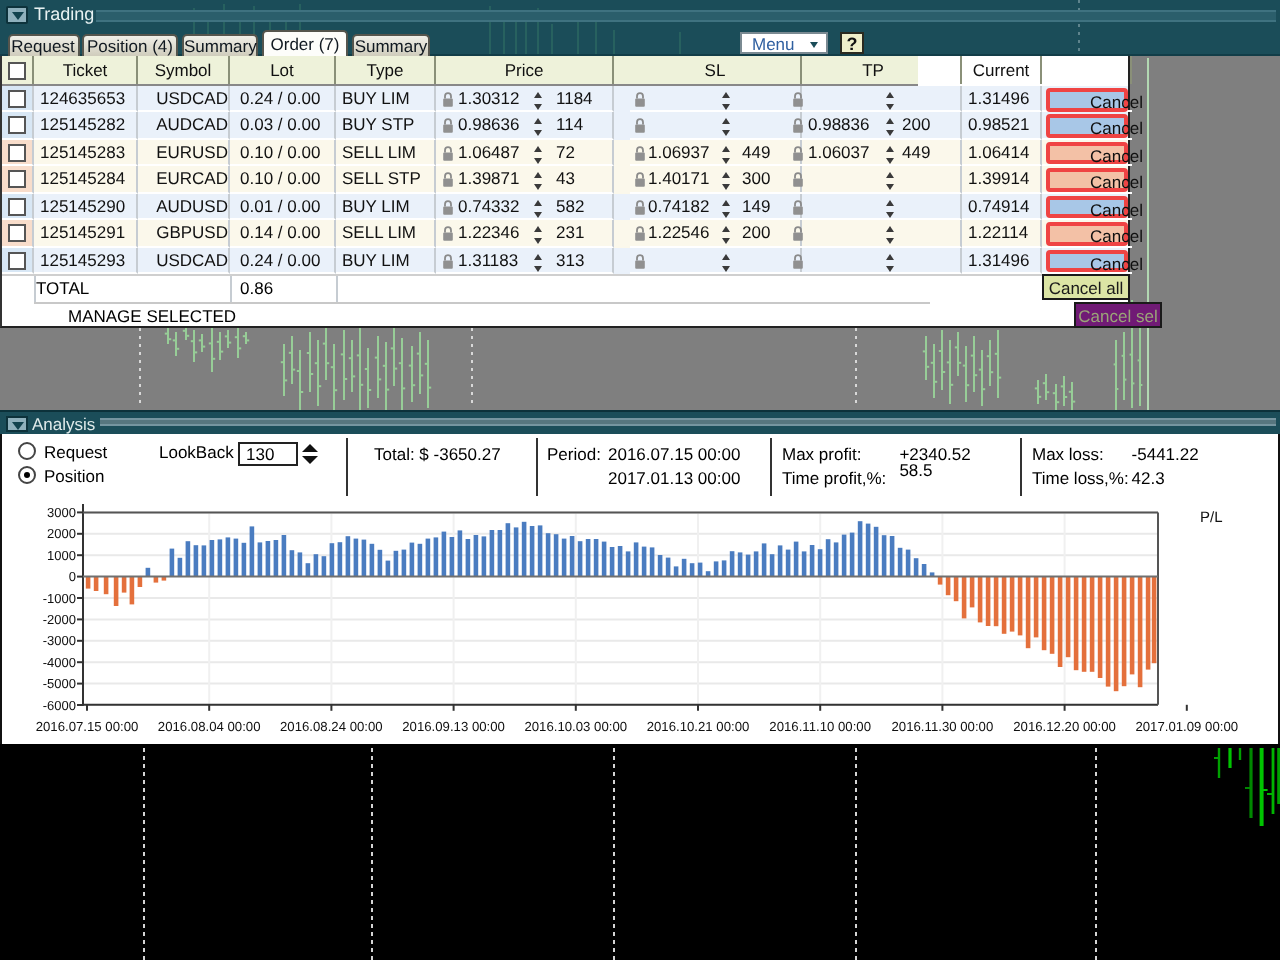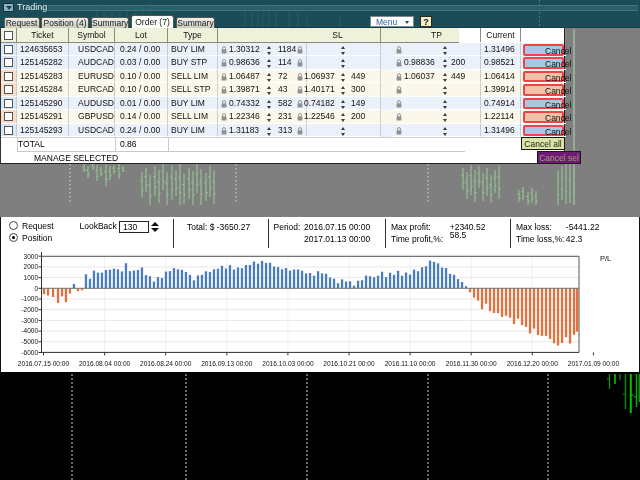--- a/index.html
+++ b/index.html
@@ -26,21 +26,21 @@
 .rs { background:#fbf8eb; }
 .rb .c0 { background:#d8e7f5; }
 .rs .c0 { background:#f8ddcb; }
 .c { position:absolute; top:0; height:100%; }
 .c0 { left:0; width:16px; }
 .c1 { left:16px; width:52px; }
 .c2 { left:68px; width:46px;text-align:right; }
 .c3 { left:114px; width:53px; }
 .c4 { left:167px; width:50px; }
 .c5 { left:217px; width:89px; }
-.c6 { left:294px; width:86px; }
+.c6 { left:314px; width:86px; }
 .c7 { left:392px; width:88px; }
 .c8 { left:480px; width:40px; }
 .trow .c8 { padding-left:1.5px; }
 .c9 { left:520px; width:45px; }
 .trow .c { border-right:1px solid #c6ccd2; border-bottom:1px solid #fff; font-size:8.5px; color:#111; line-height:13px; padding-left:3px; }
 .trow .c0 { padding-left:0; }
 .trow .c9 { border-right:none; }
 .trow .c3 { padding-left:5px; }
 .trow .c5, .trow .c6, .trow .c7 { padding-left:0; }
 .v { position:absolute; top:0; line-height:13px; font-size:8.5px; }
@@ -264,20 +264,21 @@
 
   <div class="abs" id="tpanel">
     <div id="thead">
       <div class="c c0" style="background:#eef2da">
           <span class="chk" style="top:3px"></span>
         </div>
       <div class="c c1">Ticket</div>
         <div class="c c2">Symbol</div>
         <div class="c c3">Lot</div>
       <div class="c c4">Type</div>
+        <div class="c c5">Price</div>
         <div class="c c6">SL</div>
       <div class="c c7">TP</div>
         <div class="c c8">Current</div>
         <div class="c c9"></div>
     </div>
     <div class="trow rb" style="top:15.0px">
 <div class="c c0">
           <span class="chk"></span>
         </div>
 <div class="c c1">124635653</div>
@@ -548,20 +549,25 @@
         <span class="v" style="left:119px">0.86</span>
         <span class="btn2" style="top:-1px;background:#dce5a5;color:#1a1a1a">Cancel all</span>
       </div>
     <div id="trow-man" style="border-top:1px solid #c8c8c8">
         <span class="v" style="left:17px">MANAGE SELECTED</span>
         <span class="btn2" style="top:-0.5px;background:#701a75;color:#9aa478">Cancel sel</span>
       </div>
   </div>
 
   <div class="abs" id="apanel">
+    <div id="atitle">
+      <div id="abtn"></div>
+        <span id="atext">Analysis</span>
+      <div class="agrip" style="top:3px"></div>
+    </div>
     <div id="acontent">
       <span class="radio" style="left:8px;top:4px"></span>
         <span class="info" style="left:21px;top:4.5px">Request</span>
       <span class="radio on" style="left:8px;top:16px"></span>
         <span class="info" style="left:21px;top:16.5px">Position</span>
       <span class="info" style="left:78.5px;top:4.5px">LookBack</span>
       <div id="lbbox">130</div>
       <span class="lb-up"></span>
         <span class="lb-dn"></span>
       <div class="vsep" style="left:172px"></div>

